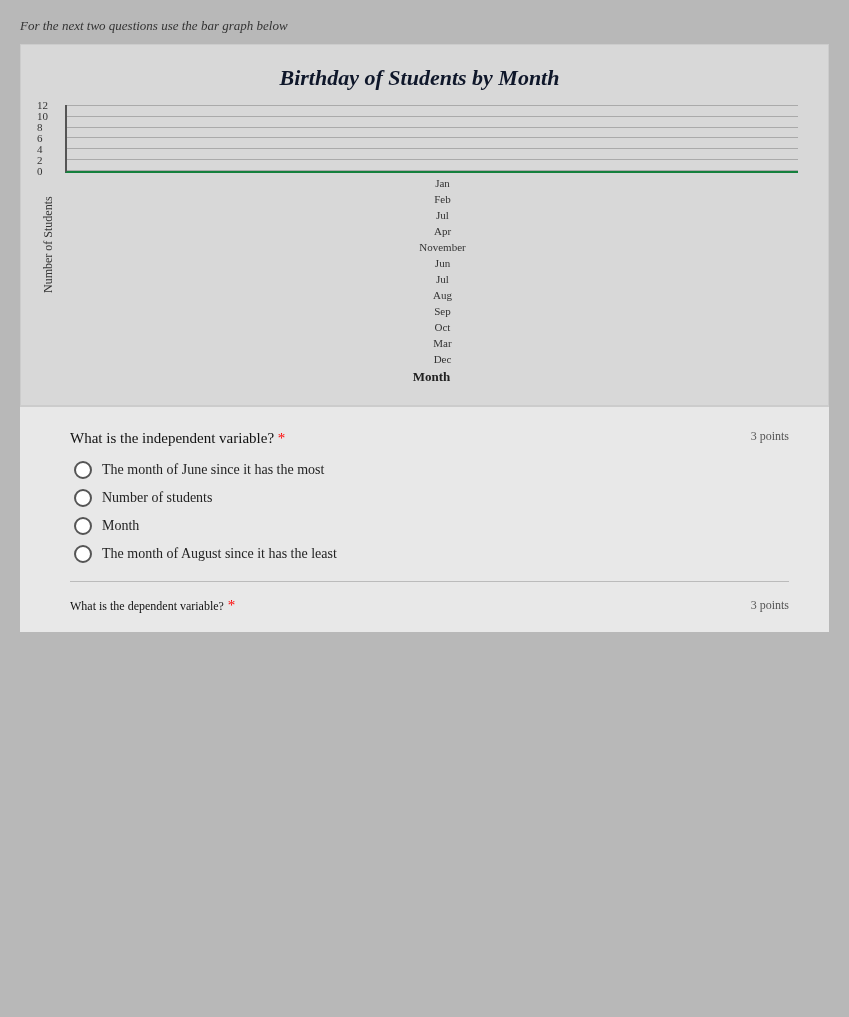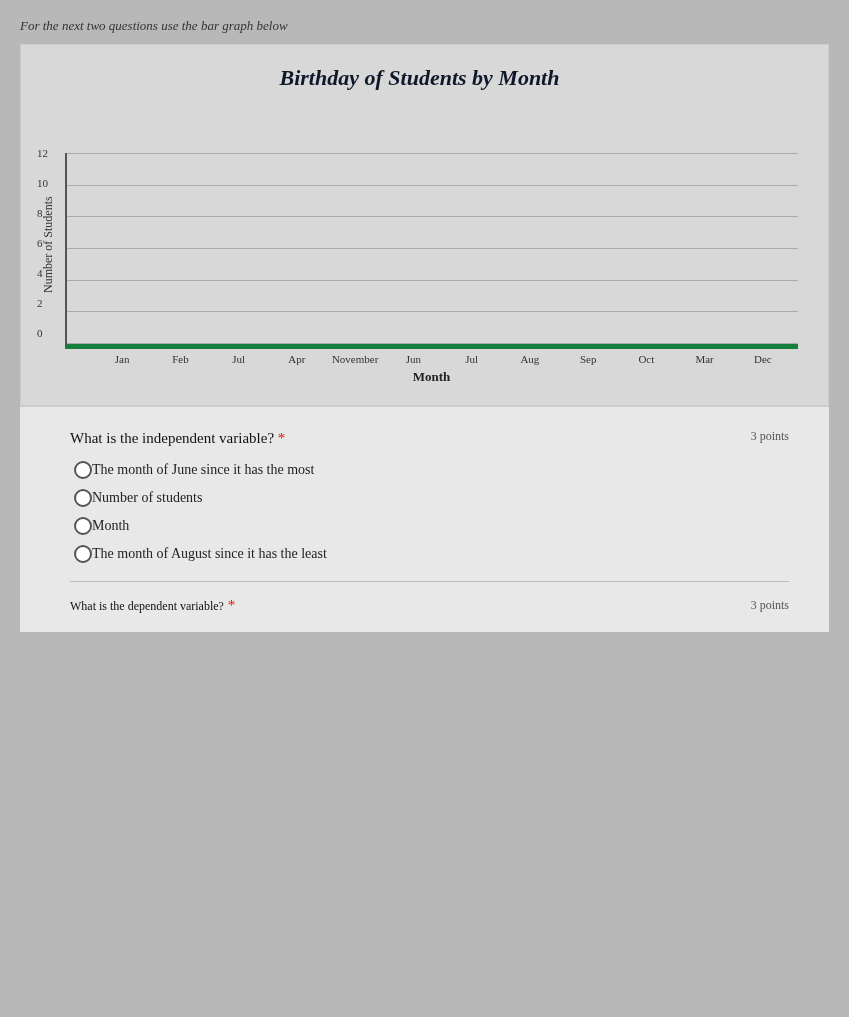--- a/index.html
+++ b/index.html
@@ -56,22 +56,21 @@
       display: flex;
       flex-direction: column;
     }
     .chart-grid {
       flex: 1;
       display: flex;
       flex-direction: row;
       align-items: center;
       position: relative;
       border-left: 2px solid #555;
-      border-bottom: 5px solid #15803d;
-      margin-top: 48px;
+      border-bottom: 2px solid #15803d;
     }
     .grid-lines {
       position: absolute;
       top: 0; left: 0; right: 0; bottom: 0;
       display: flex;
       flex-direction: column;
       justify-content: space-between;
       pointer-events: none;
     }
     .grid-line {
@@ -109,21 +108,21 @@
       flex-direction: column;
       align-items: center;
       flex: 1;
     }
     .bar {
       width: 100%;
       max-width: 28px;
     }
     .x-axis {
       display: flex;
-      flex-direction: row;
+      flex-direction: column;
       padding: 4px 8px 0 30px;
       gap: 4px;
     }
     .x-label {
       flex: 1;
       text-align: center;
       font-size: 11px;
       color: #333;
     }
     .x-axis-title {
@@ -162,20 +161,21 @@
     }
     .options-list {
       display: flex;
       flex-direction: column;
       gap: 10px;
       margin-left: 4px;
     }
     .option-item {
       display: flex;
       align-items: center;
+      gap: 10px;
       font-size: 14px;
       color: #222;
       cursor: pointer;
     }
     .radio-circle {
       width: 18px;
       height: 18px;
       border: 2px solid #555;
       border-radius: 50%;
       flex-shrink: 0;

